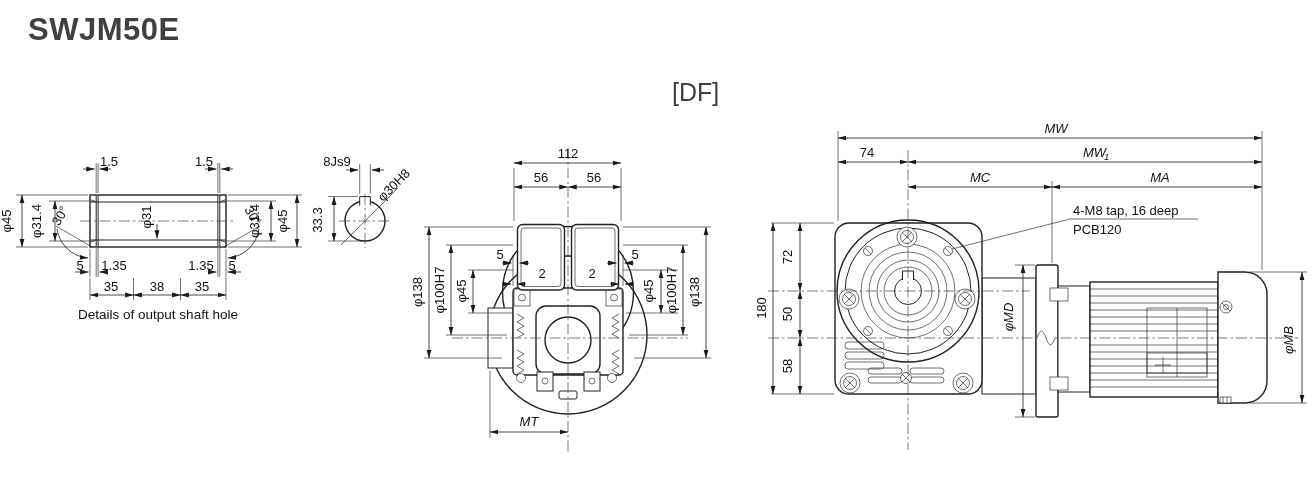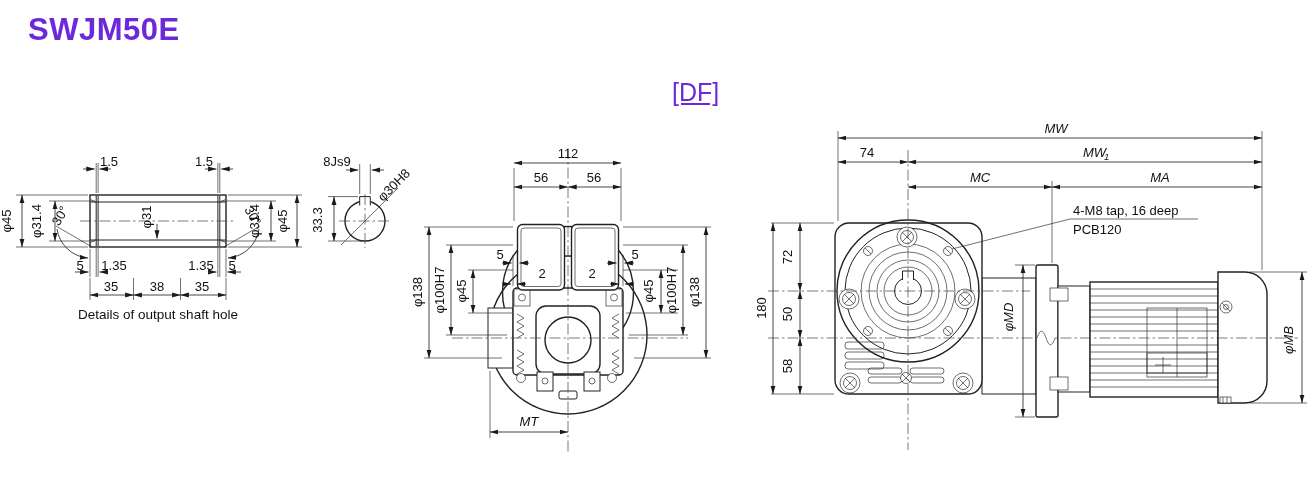--- a/index.html
+++ b/index.html
@@ -1,19 +1,19 @@
 <!DOCTYPE html>
 <html><head>
 <meta charset="utf-8">
 <style>
   html,body{margin:0;padding:0;background:#fff;}
   #stage{position:relative;width:1316px;height:466px;background:#fff;overflow:hidden;
-         font-family:"Liberation Sans",sans-serif;color:#6d28d9;}
+         font-family:"Liberation Sans",sans-serif;color:#404040;}
   #title{position:absolute;left:28px;top:12px;font-size:31px;font-weight:bold;letter-spacing:.5px;}
-  #variant{position:absolute;left:672px;top:78px;font-size:25px;text-decoration:underline;}
+  #variant{position:absolute;left:672px;top:78px;font-size:25px;}
   svg{position:absolute;left:0;top:0;}
   .o{stroke:#222;fill:none;stroke-width:1.4;}
   .o2{stroke:#222;fill:none;stroke-width:1;}
   .t{stroke:#222;fill:none;stroke-width:.65;}
   .w{fill:#fff;}
   .ext{stroke:#333;stroke-width:.7;fill:none;}
   .dim{stroke:#1a1a1a;stroke-width:.8;fill:none;marker-start:url(#ah);marker-end:url(#ah);}
   .dim1{stroke:#1a1a1a;stroke-width:.8;fill:none;marker-end:url(#ah);}
   .cl{stroke:#444;stroke-width:.7;fill:none;stroke-dasharray:11 3 2.5 3;}
   .lbl{font-family:"Liberation Sans",sans-serif;font-size:13px;fill:#111;}

